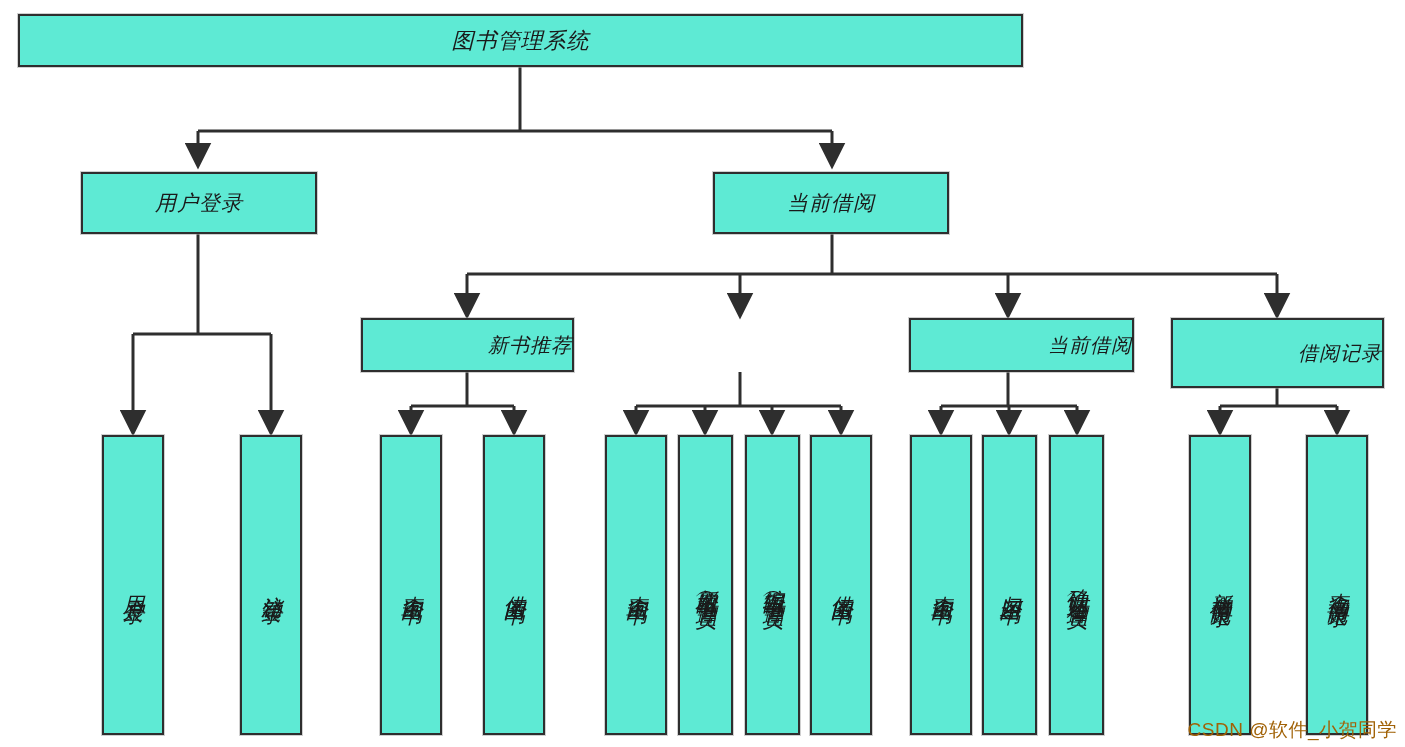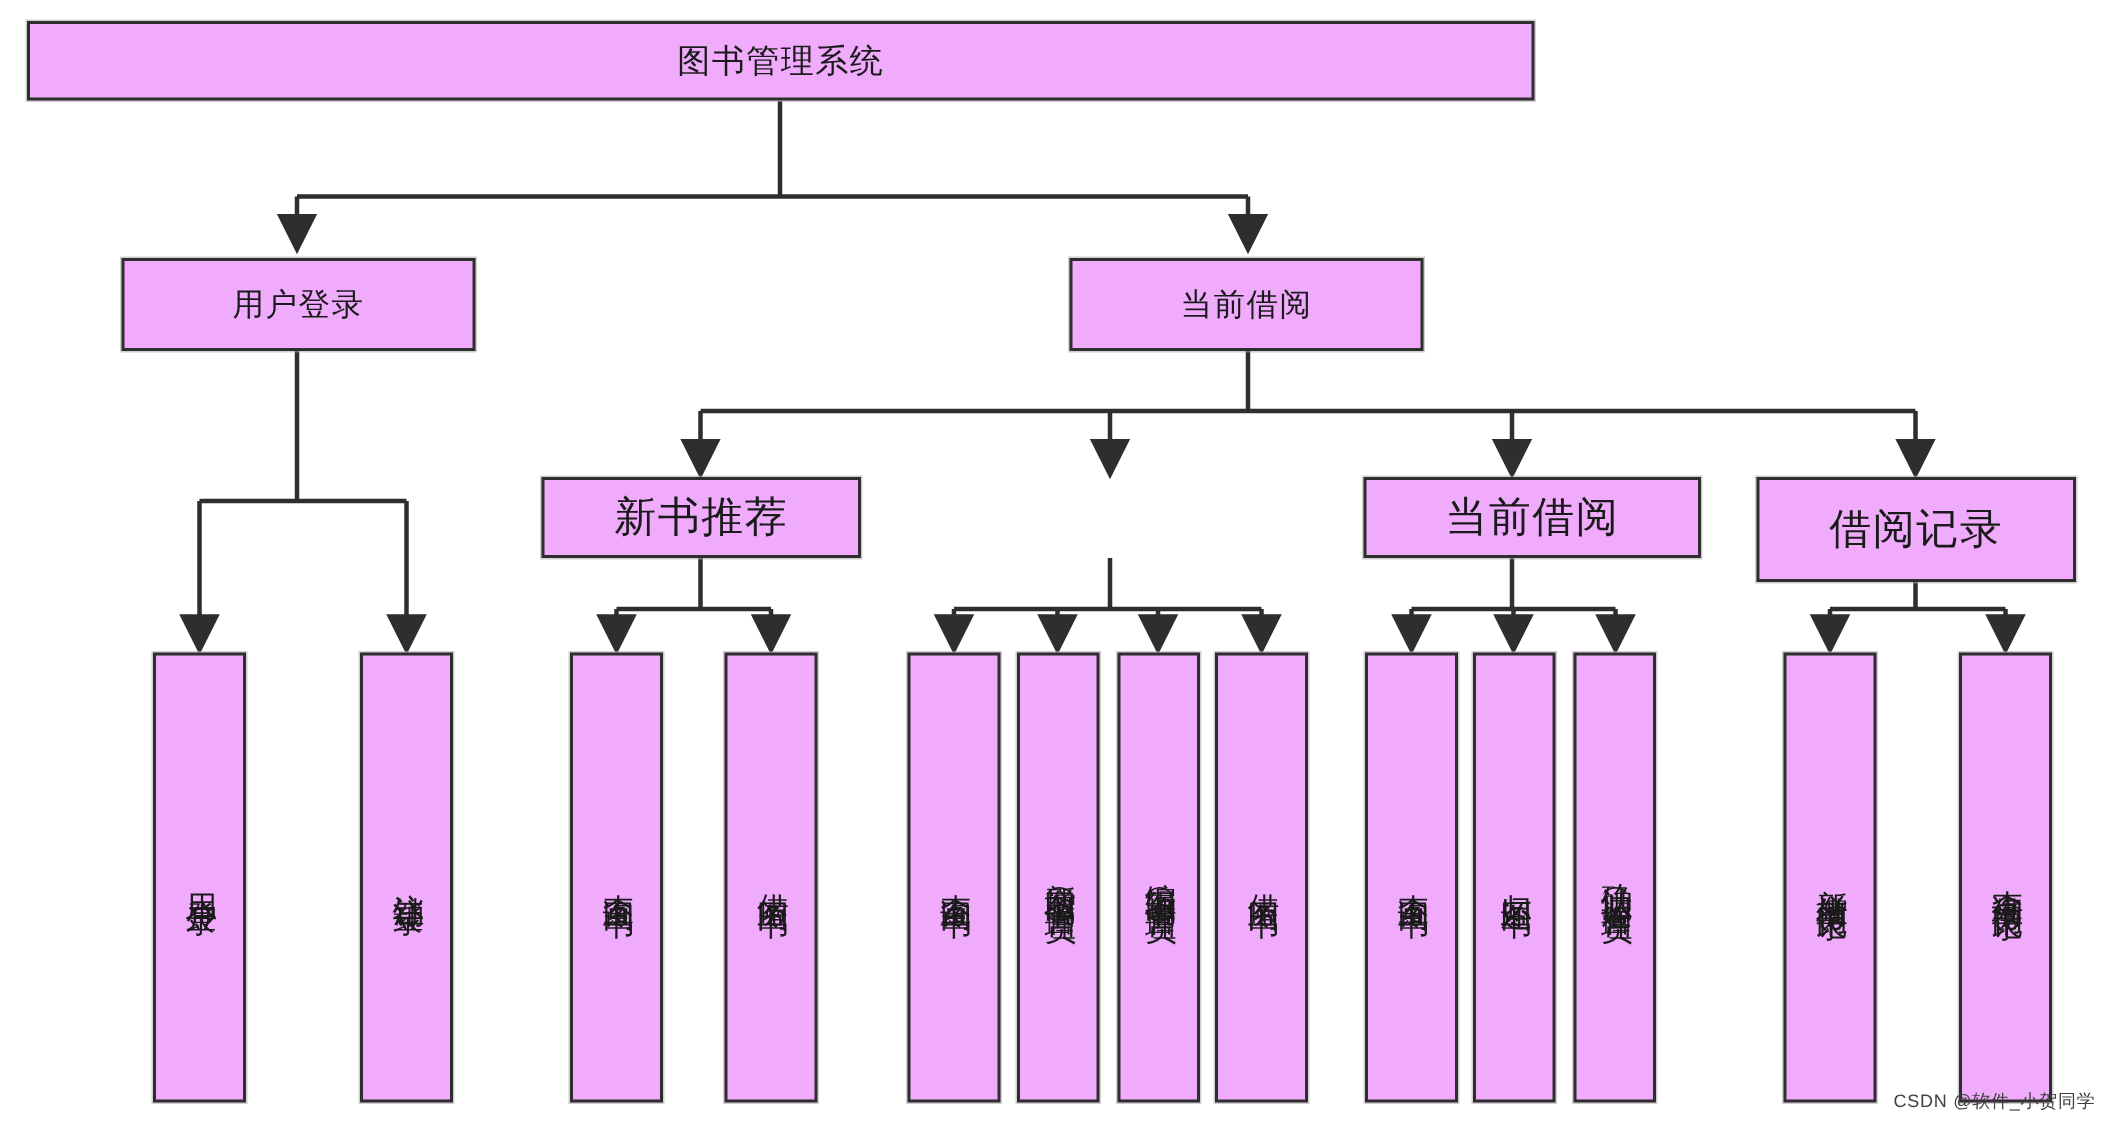--- a/index.html
+++ b/index.html
@@ -22,41 +22,43 @@
     position: absolute;
     left: 0;
     top: 0;
     width: 1405px;
     height: 747px;
     pointer-events: none;
   }
   .node {
     position: absolute;
     box-sizing: border-box;
-    background: #f0abfc;
+    background: #5eead4;
     border: 2px solid #2e2e2e;
     box-shadow: 0 0 0 1px rgba(170,170,170,0.55);
     display: flex;
     align-items: center;
     justify-content: center;
     color: #1a1a1a;
     text-align: center;
     z-index: 2;
+    font-style: italic;
   }
   .node.level-0 {
     font-size: 22px;
     letter-spacing: 1px;
   }
   .node.level-1 {
     font-size: 21px;
     letter-spacing: 1px;
   }
   .node.level-2 {
-    font-size: 28px;
+    font-size: 20px;
     letter-spacing: 1px;
+    justify-content: flex-end;
   }
   .node.leaf {
     font-size: 21px;
     padding: 10px 0;
     align-items: center;
     justify-content: center;
   }
   .node.leaf .vtext {
     writing-mode: vertical-rl;
     text-orientation: upright;
@@ -66,22 +68,22 @@
     display: block;
   }
   .node .htext {
     display: block;
     white-space: nowrap;
   }
   #watermark {
     position: absolute;
     right: 8px;
     bottom: 4px;
-    font-size: 12px;
-    color: #404040;
+    font-size: 19px;
+    color: #a16207;
     letter-spacing: 0.5px;
     z-index: 5;
     white-space: nowrap;
     font-family: "Liberation Sans", "DejaVu Sans", sans-serif;
     margin-left: 47px;
   }
 </style>
 </head>
 <body>
 

